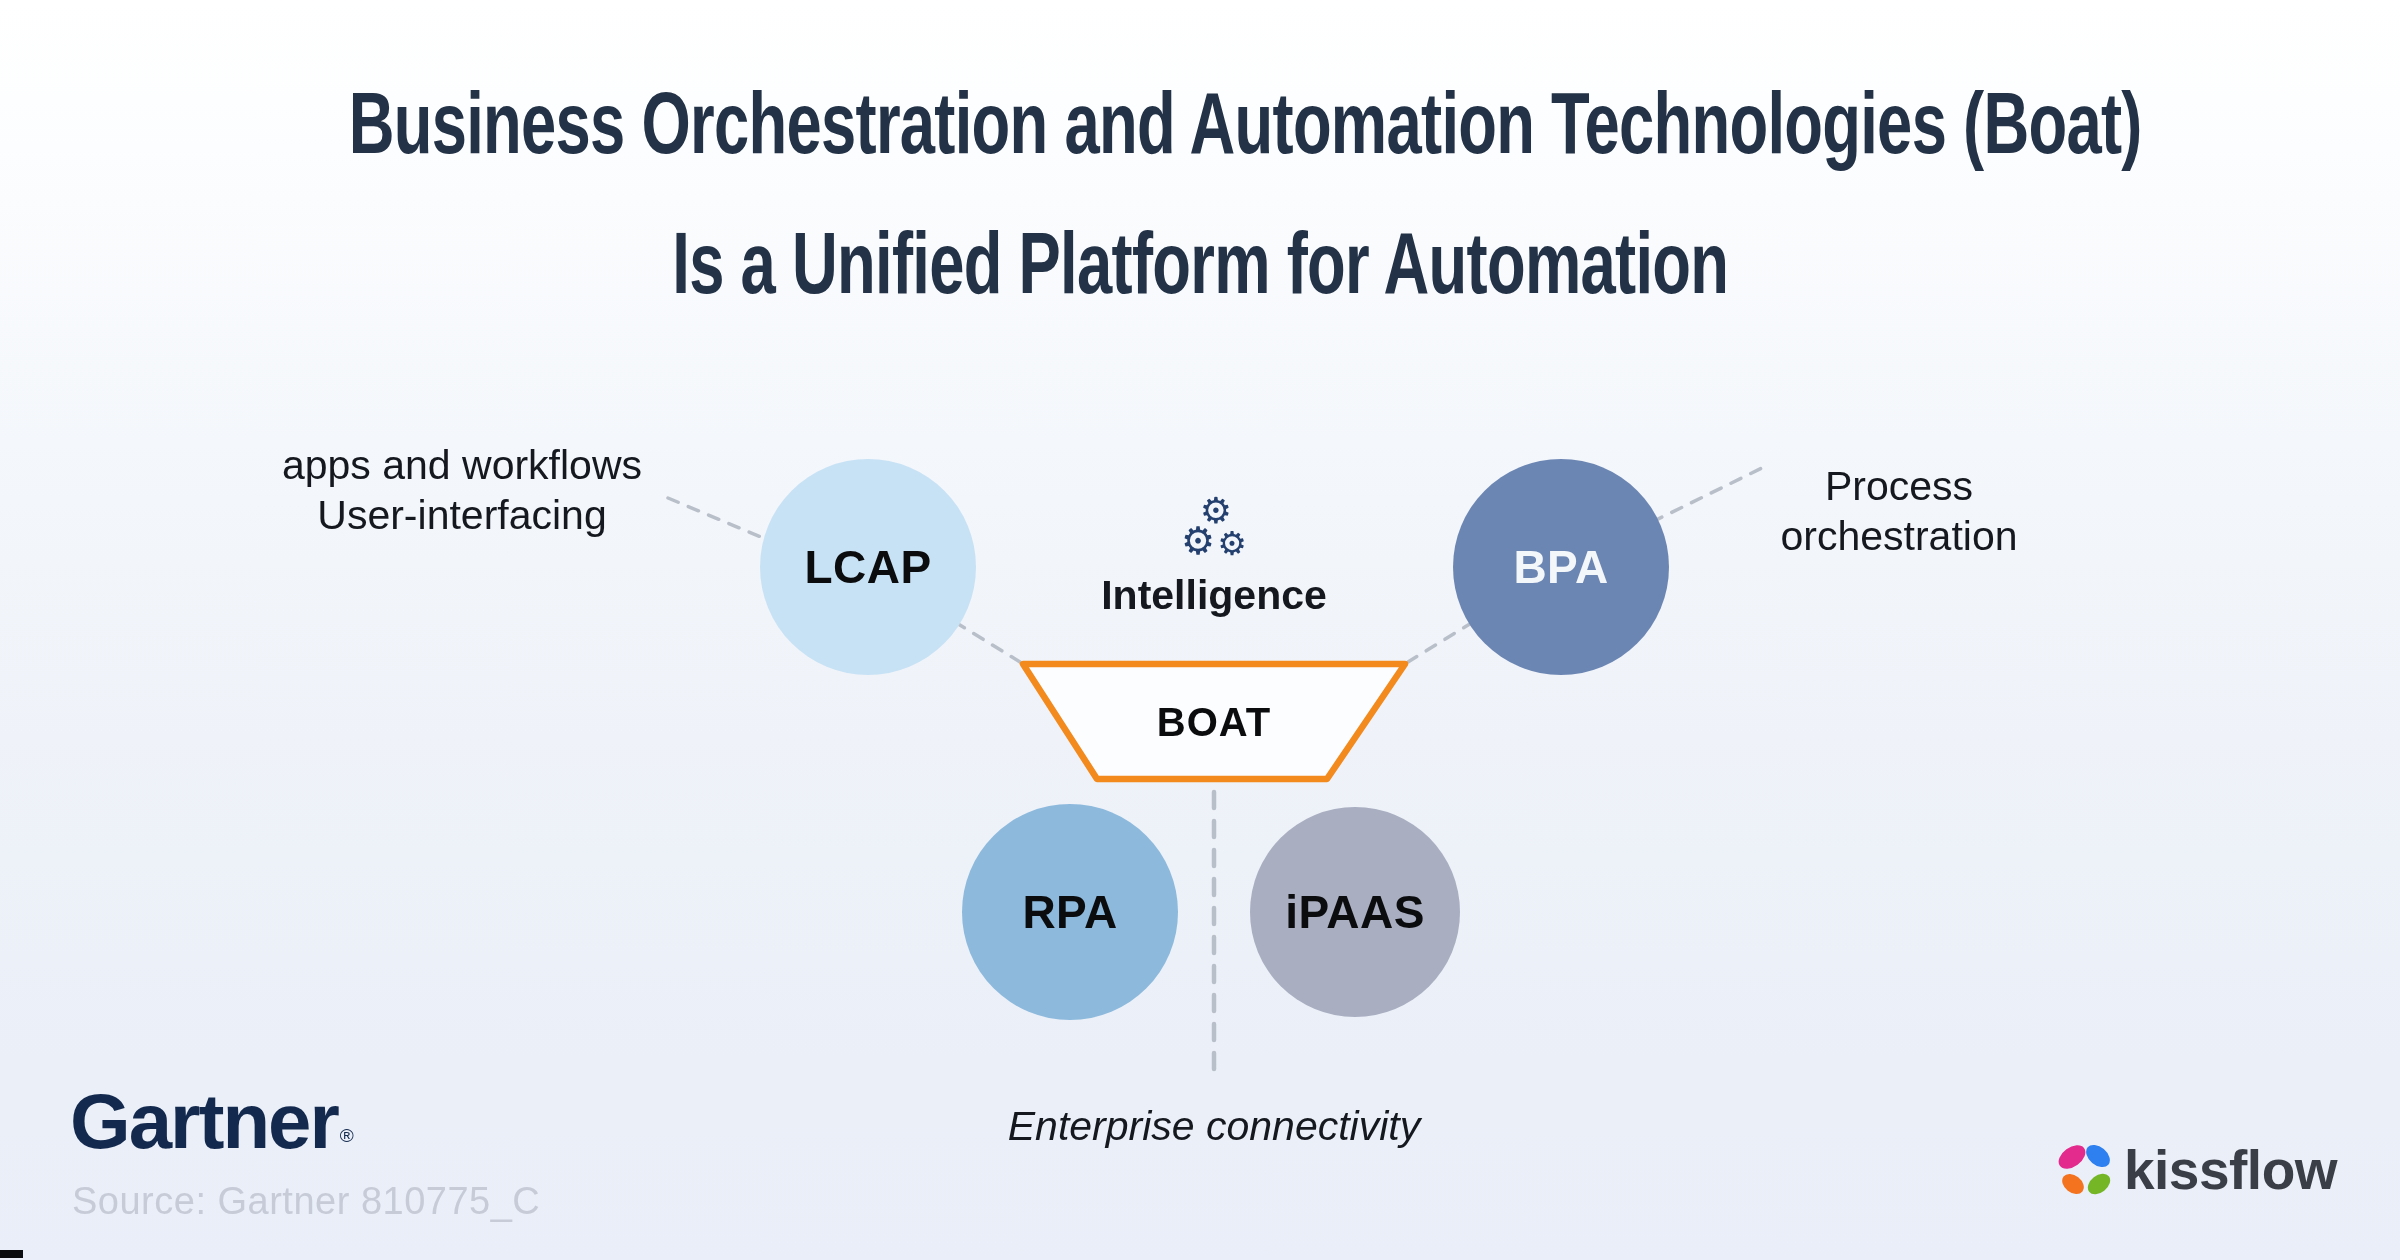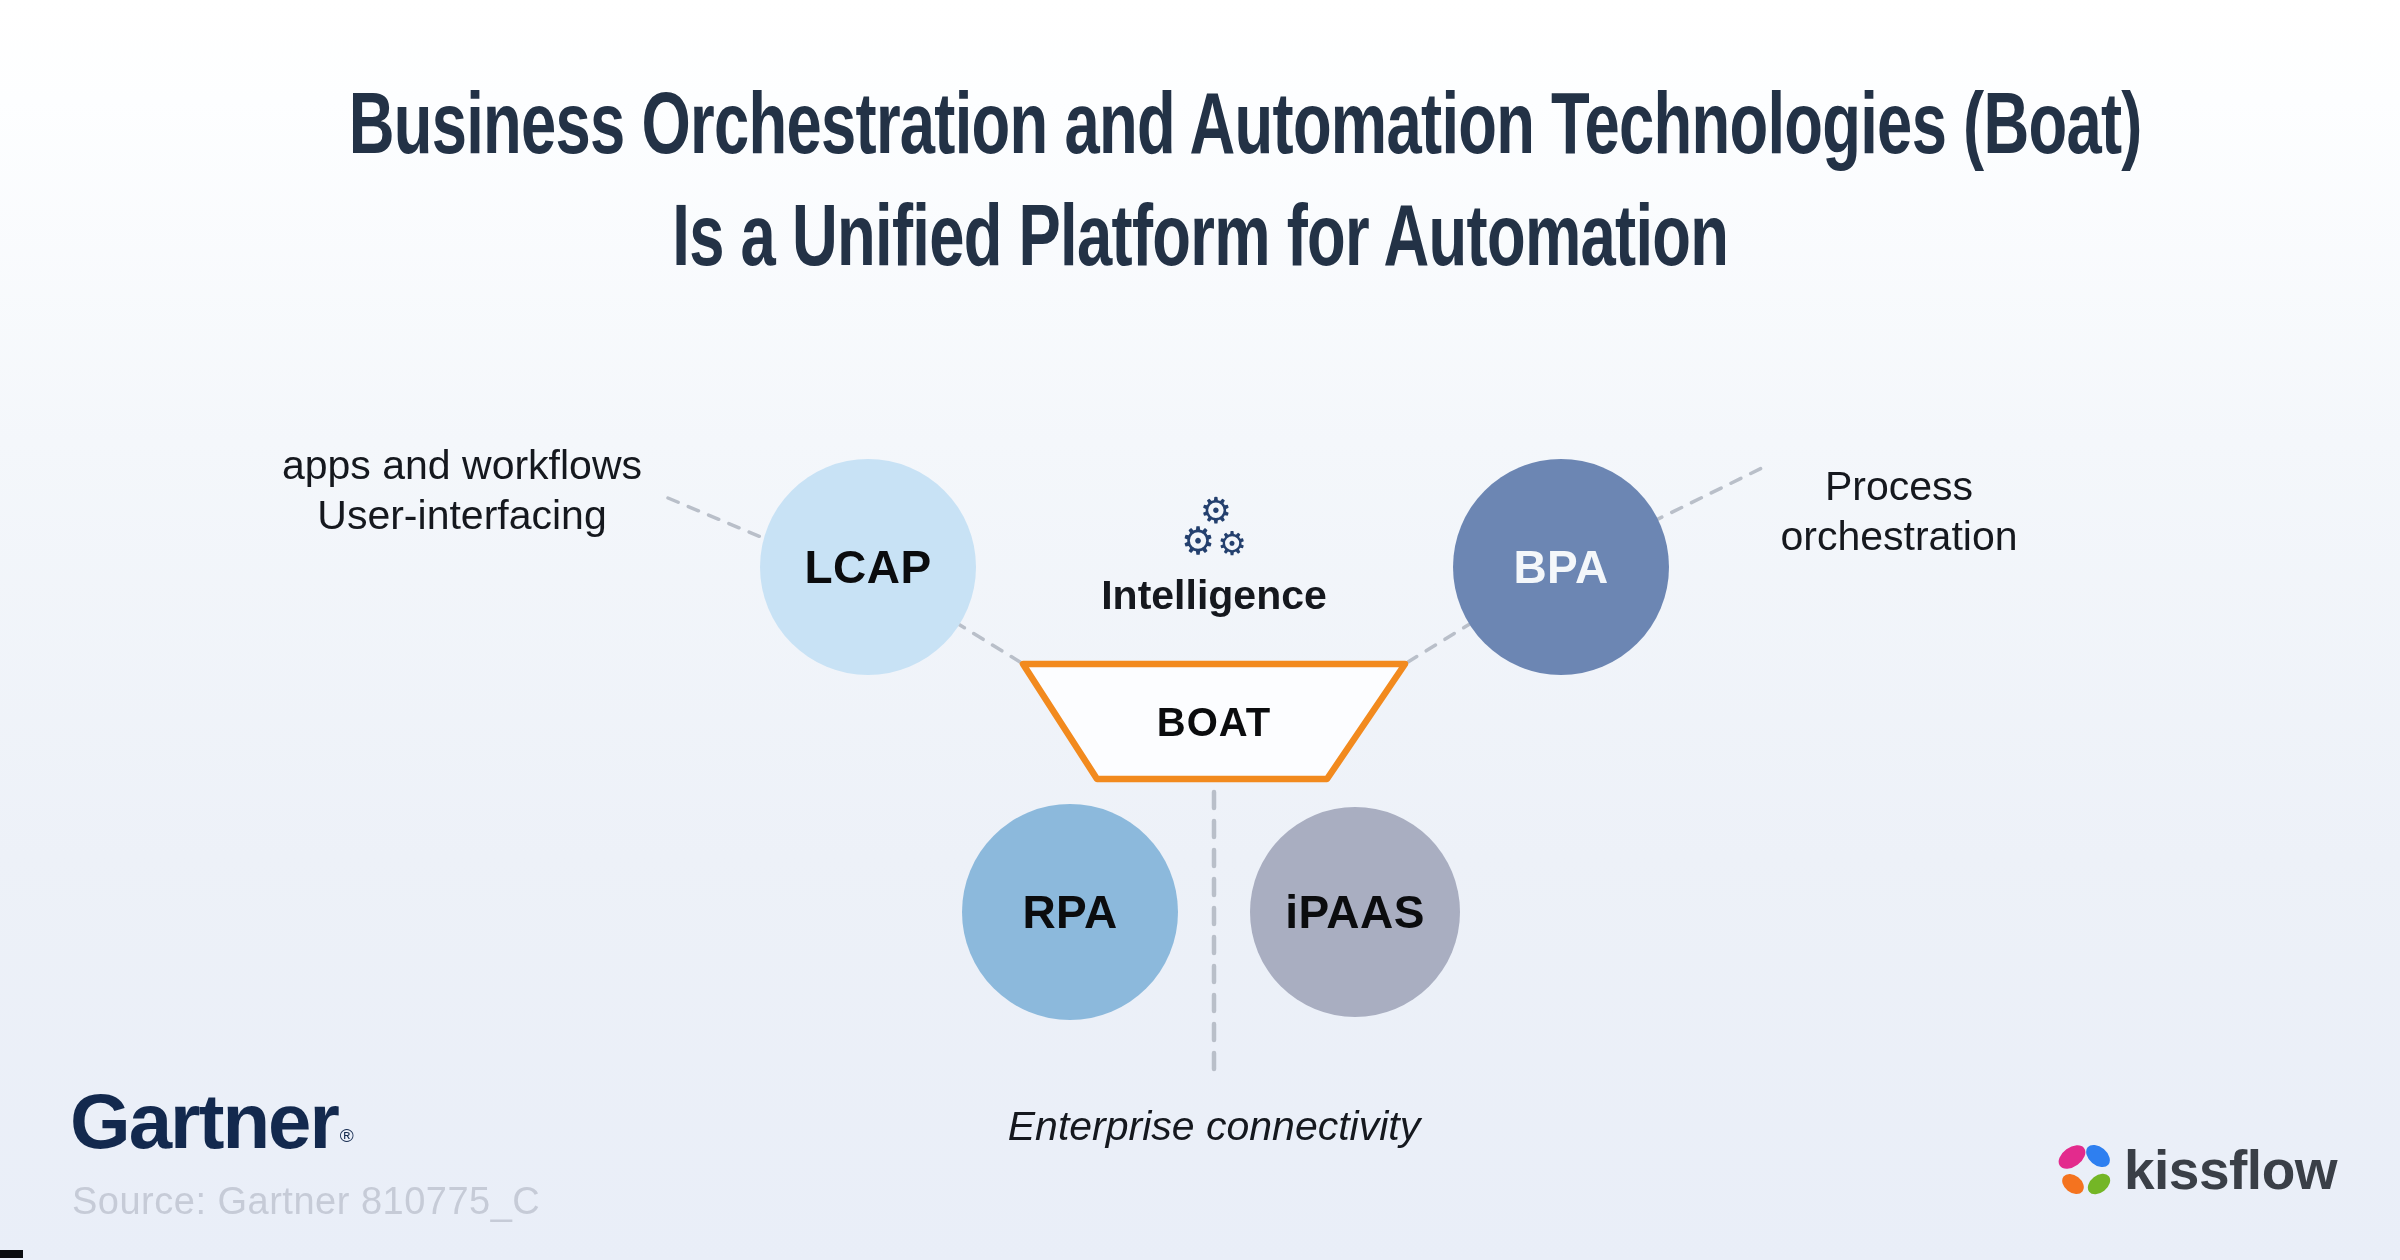--- a/index.html
+++ b/index.html
@@ -5,21 +5,21 @@
   html,body{margin:0;padding:0;background:#dfe4ec;}
   .stage{
     position:relative;width:2400px;height:1260px;overflow:hidden;
     background:linear-gradient(180deg,#ffffff 0%,#fdfeff 8%,#f4f7fb 35%,#edf1f8 68%,#e9eef8 100%);
     font-family:"Liberation Sans",sans-serif;color:#16191f;
   }
   .shapes{position:absolute;left:0;top:0;width:2400px;height:1260px;}
   .title-line{position:absolute;left:0;right:0;text-align:center;color:#233246;
     font-weight:bold;font-size:88px;letter-spacing:-1px;white-space:nowrap;}
   .cond{display:inline-block;transform:scaleX(0.72);transform-origin:50% 50%;}
-  .t1{top:72px;} .t2{top:184px;}
+  .t1{top:72px;} .t2{top:212px;}
   .side-label{position:absolute;transform:translateX(-50%);text-align:center;
     font-size:41px;line-height:50px;color:#15181e;white-space:nowrap;}
   .center-label{position:absolute;transform:translateX(-50%);text-align:center;
     font-size:41px;color:#15181e;white-space:nowrap;}
   .bold{font-weight:bold;}
   .circle-label{position:absolute;transform:translate(-50%,-50%);font-weight:bold;
     font-size:46px;color:#0b0c0e;letter-spacing:.5px;white-space:nowrap;}
   .circle-label.white{color:#f4f7fa;}
   .boat-label{position:absolute;transform:translate(-50%,-50%);font-weight:bold;
     font-size:40px;color:#0b0c0e;letter-spacing:1px;}

